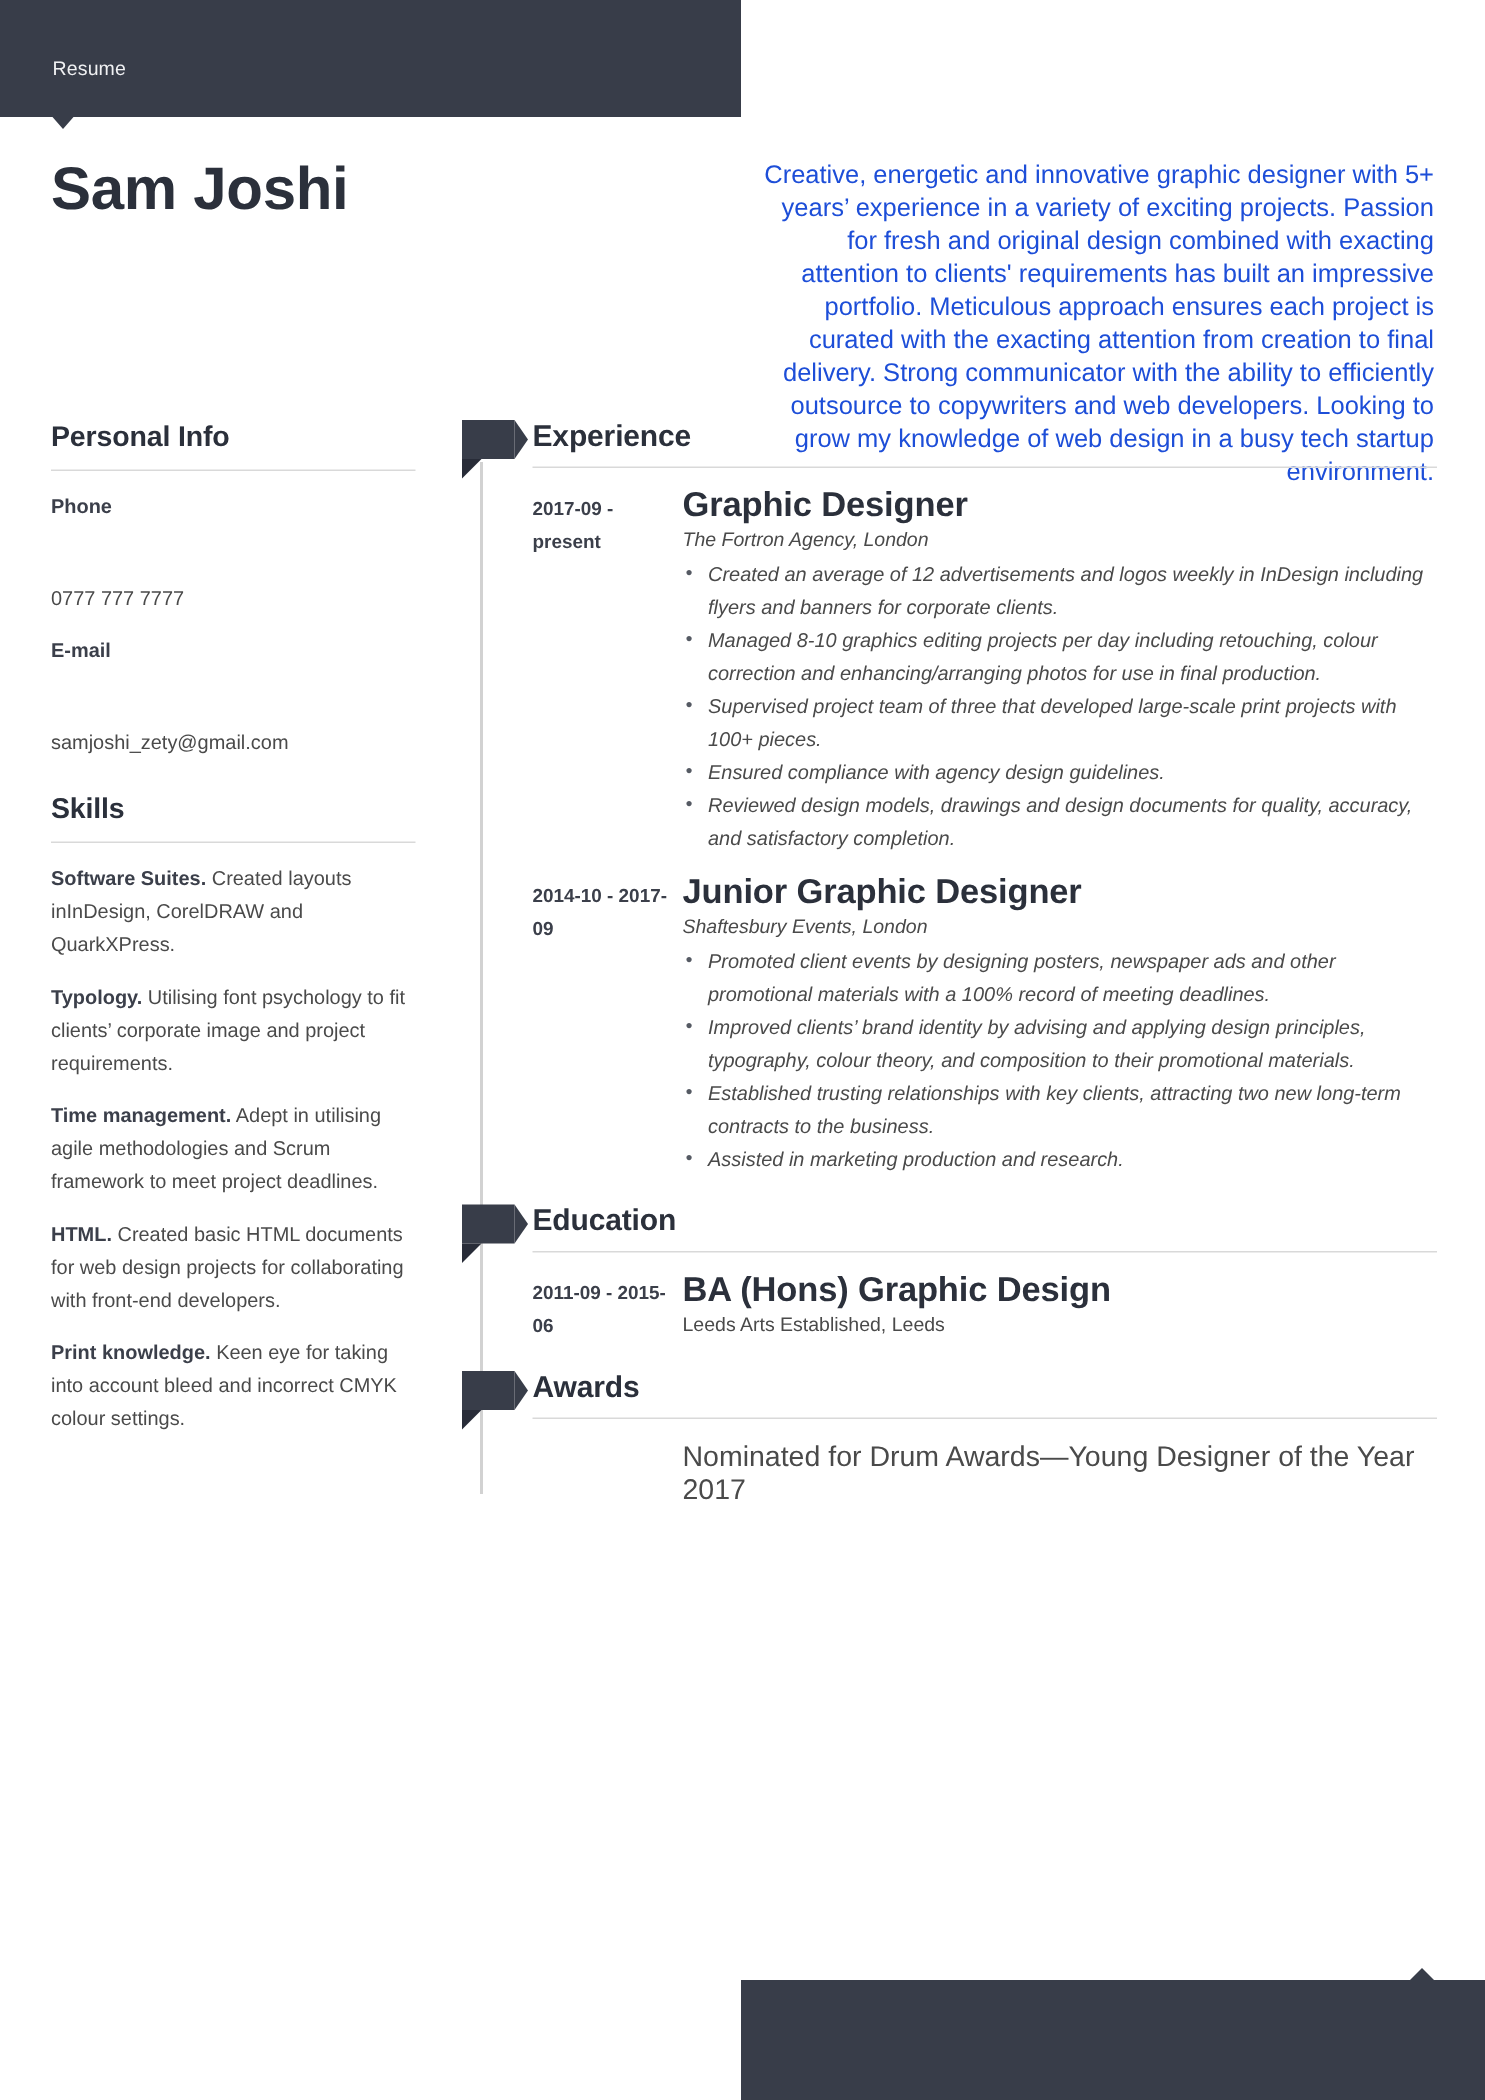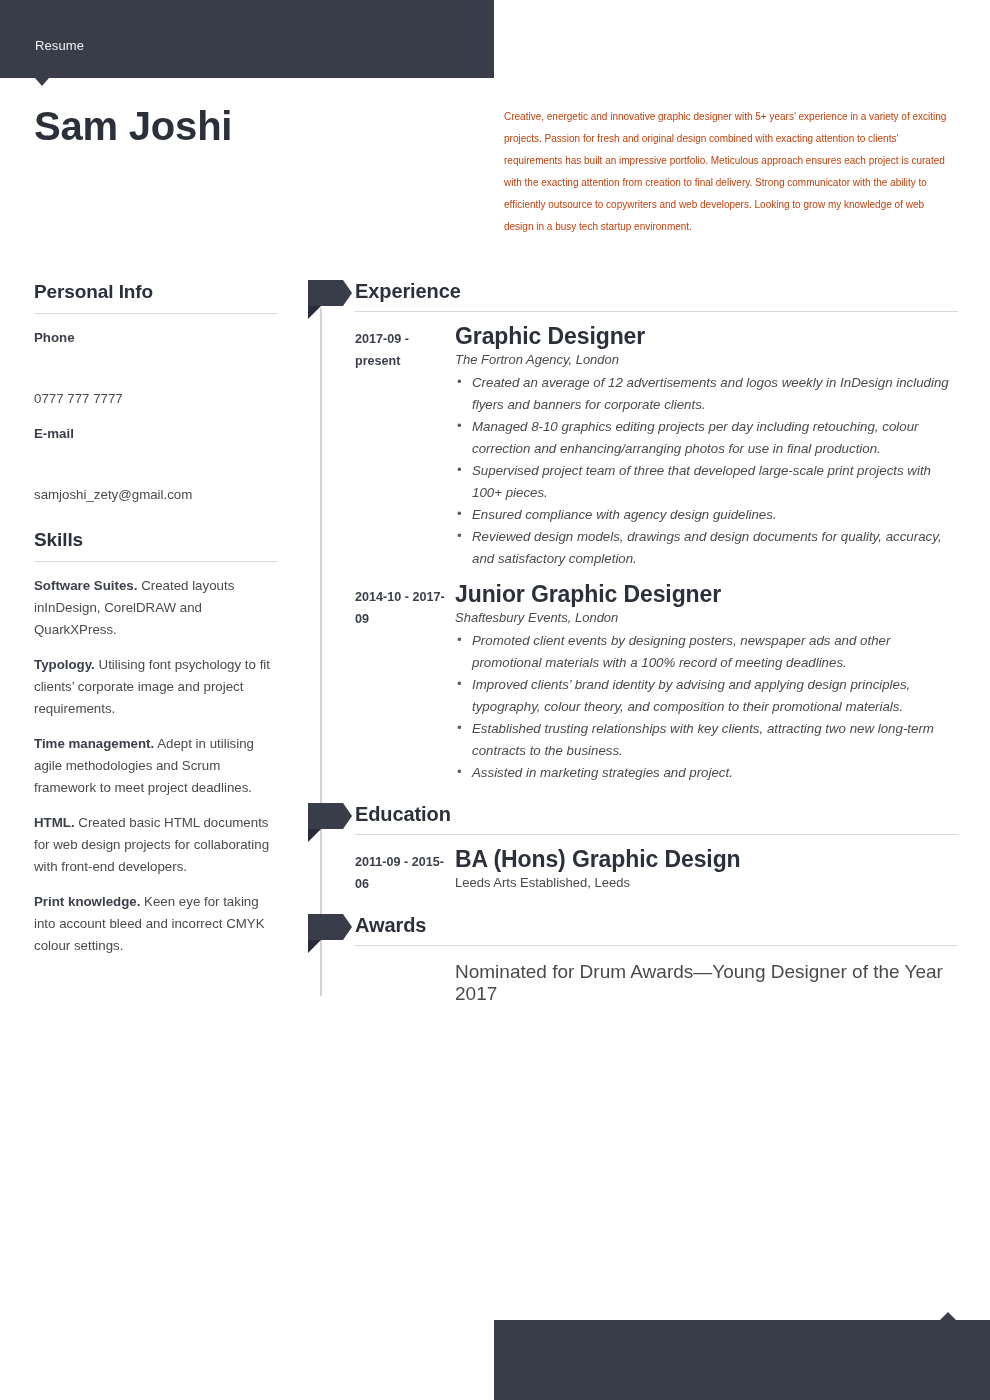--- a/index.html
+++ b/index.html
@@ -63,24 +63,24 @@
     color: #2b303b;
     letter-spacing: -0.2px;
   }
 
   
   .summary {
     position: absolute;
     left: 504px;
     top: 106px;
     width: 452px;
-    font-size: 10px;
-    line-height: 22px;
-    color: #c2410c;
-    text-align: left;
+    font-size: 17px;
+    line-height: 22px;
+    color: #1d4ed8;
+    text-align: right;
   }
 
   
   .left-col {
     position: absolute;
     left: 34px;
     top: 280px;
     width: 243px;
   }
   .side-heading {
@@ -356,21 +356,21 @@
 
       <div class="entry">
         <div class="entry-dates">2014-10 - 2017-09</div>
         <div class="entry-body">
           <div class="entry-title">Junior Graphic Designer</div>
           <div class="entry-sub">Shaftesbury Events, London</div>
           <ul class="bullets">
             <li>Promoted client events by designing posters, newspaper ads and other promotional materials with a 100% record of meeting deadlines.</li>
             <li>Improved clients’ brand identity by advising and applying design principles, typography, colour theory, and composition to their promotional materials.</li>
             <li>Established trusting relationships with key clients, attracting two new long-term contracts to the business.</li>
-            <li>Assisted in marketing strategies and project.</li>
+            <li>Assisted in marketing production and research.</li>
           </ul>
         </div>
       </div>
     </div>
 
     <div class="sec-gap"></div>
 
     <div class="section">
       <div class="sec-header">
         <div class="flag"></div>

